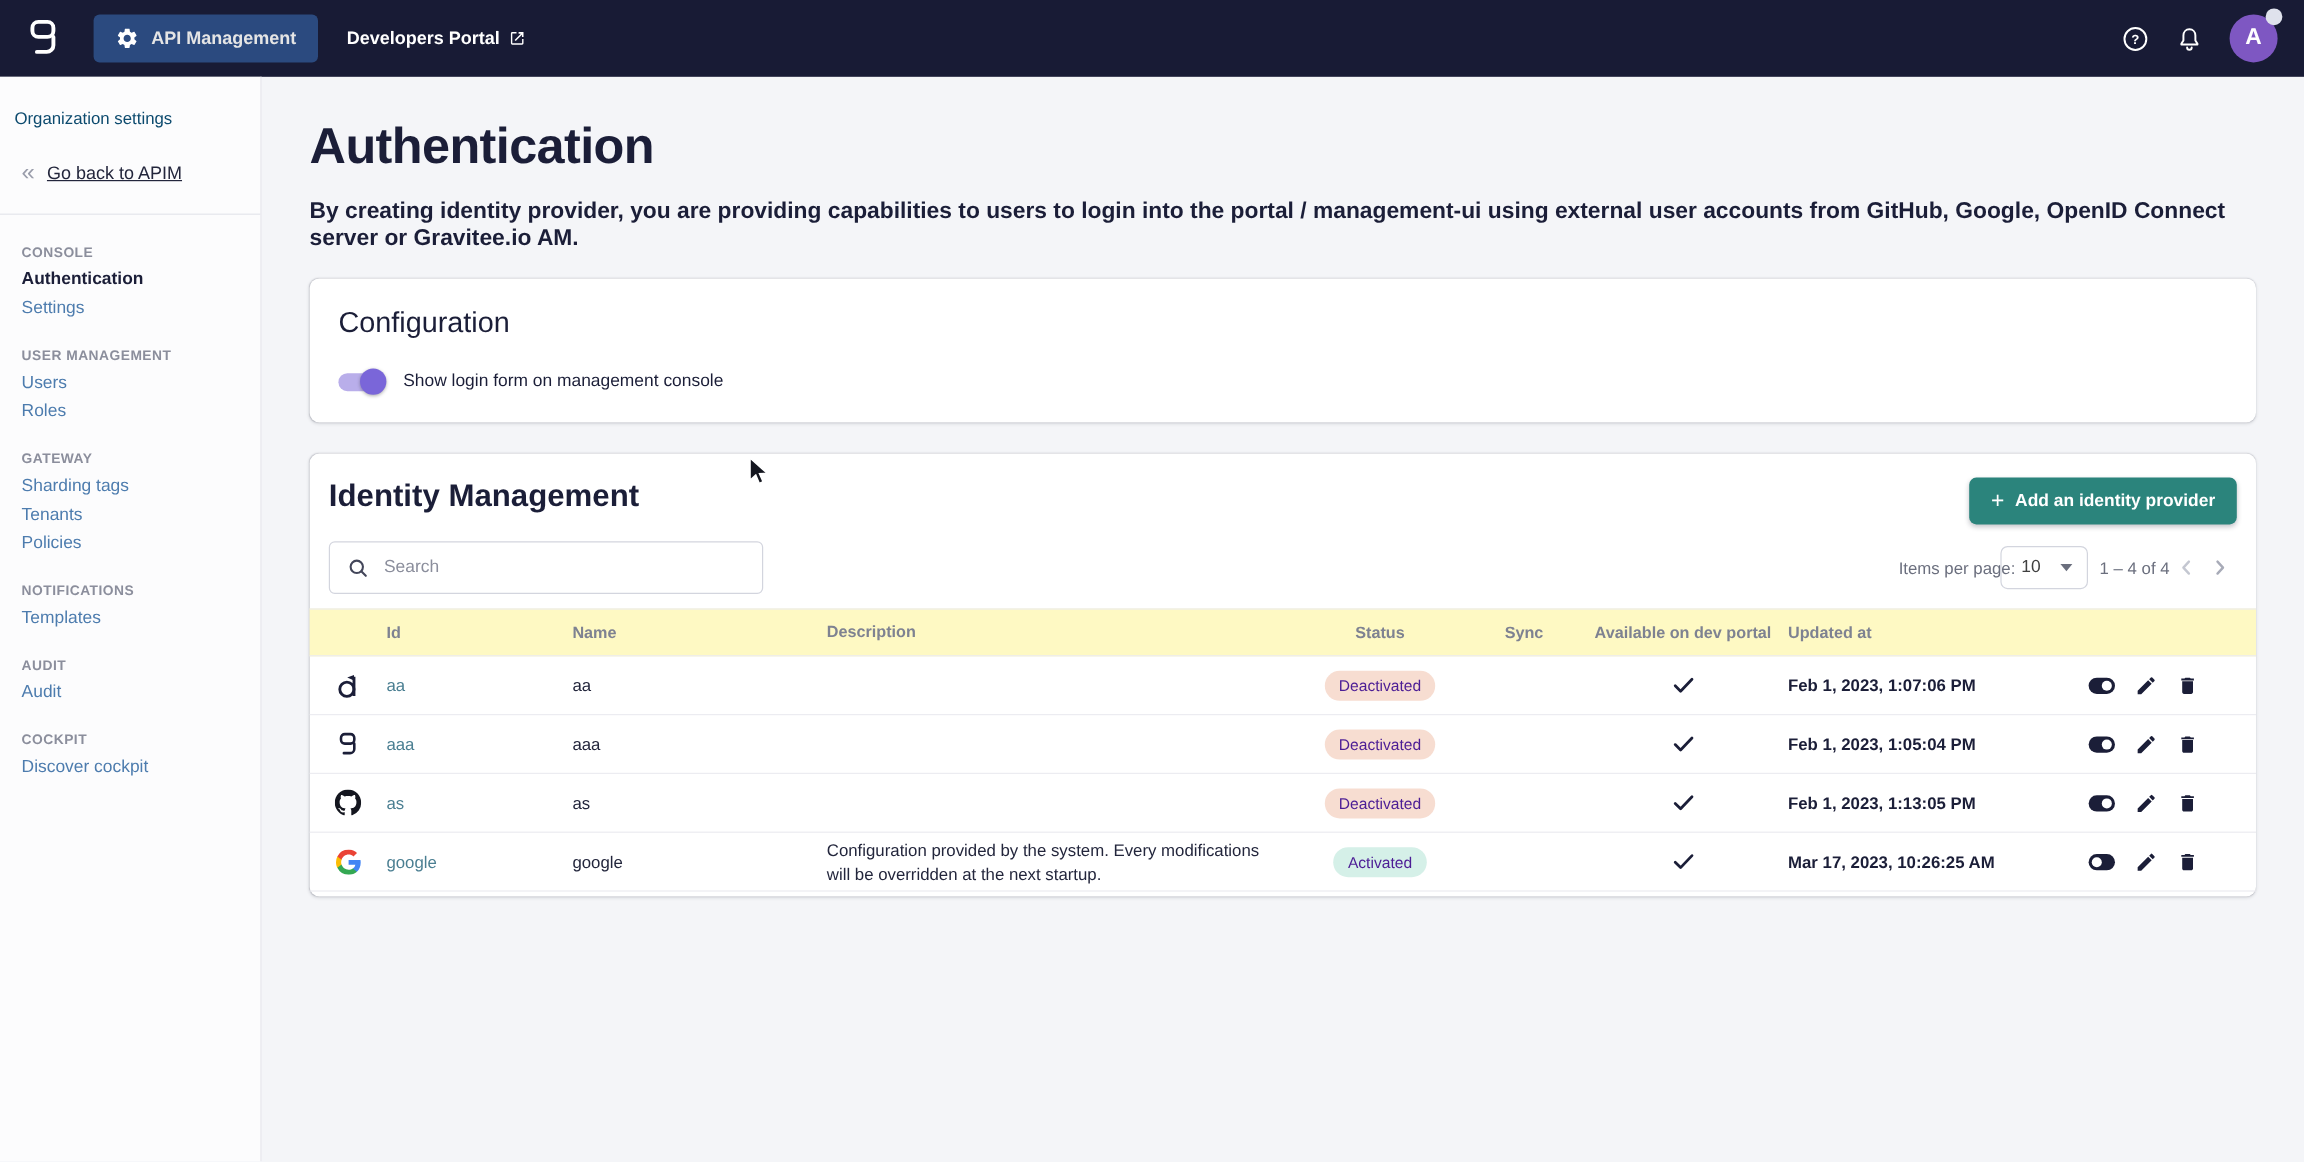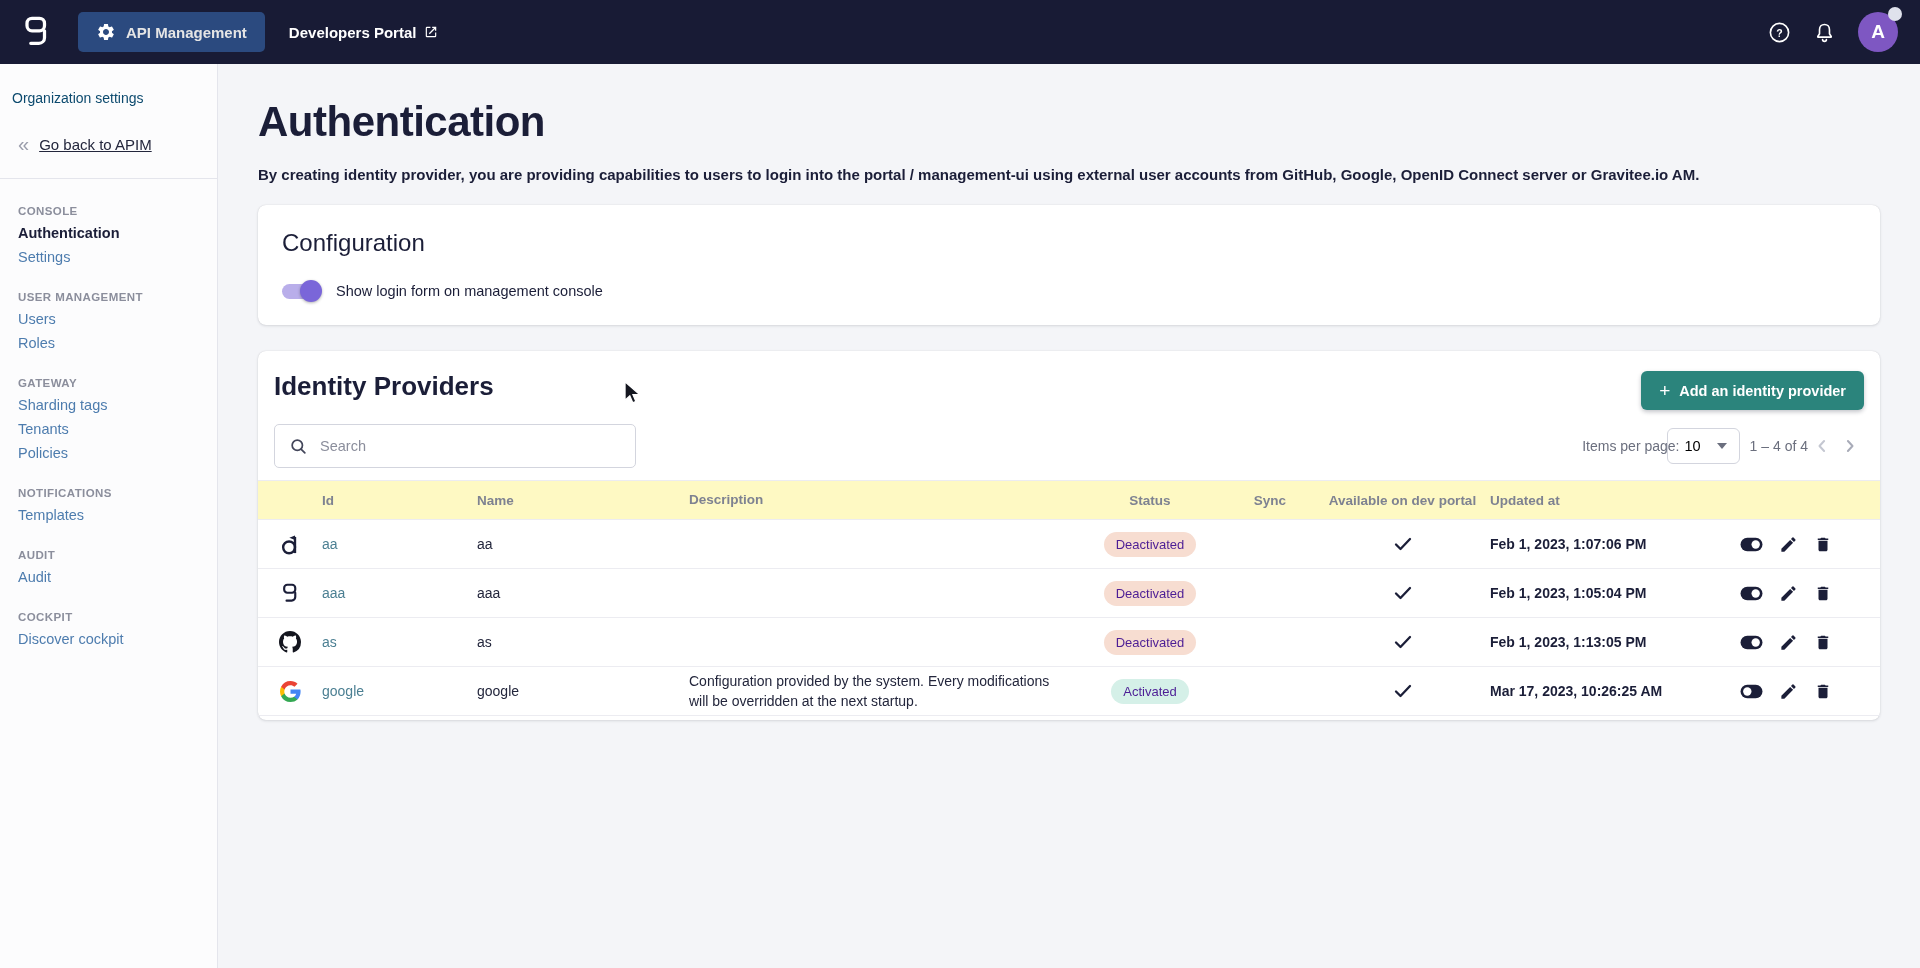--- a/index.html
+++ b/index.html
@@ -27,21 +27,21 @@
   .back-chevrons { color:#9a9dab; font-size:20px; line-height:1; }
   .back-text { color:#23263c; font-size:15px; text-decoration:underline; }
   .sidebar-divider { border:none; border-top:1px solid #e4e5ec; margin:24px -10px 0 -12px; }
   .side-section-heading { font-size:11.5px; font-weight:700; letter-spacing:.4px; color:#8b8e9c; margin:26px 0 4px 6px; }
   .side-link { display:block; font-size:14.5px; color:#4d7cae; margin:8px 0 0 6px; cursor:pointer; }
   .side-link.active { color:#1b1e38; font-weight:700; cursor:default; }
 
   
   .main { flex:1; padding:34px 40px 0 40px; overflow:hidden; }
   .page-title { font-size:42px; font-weight:700; color:#1b1e38; letter-spacing:-0.5px; }
-  .page-desc { font-size:15px; font-weight:700; color:#1b1e38; margin-top:20px; }
+  .page-desc { font-size:19px; font-weight:700; color:#1b1e38; margin-top:20px; }
 
   .card { background:#fff; border-radius:8px; box-shadow:0 1px 3px rgba(20,22,45,.12), 0 0 1px rgba(20,22,45,.18); }
   .card-config { margin-top:22px; padding:24px 24px 26px 24px; }
   .config-title { font-size:24px; font-weight:400; color:#1b1e38; }
   .toggle-row { display:flex; align-items:center; gap:16px; margin-top:26px; }
   .toggle { position:relative; width:38px; height:15px; background:#b9aeea; border-radius:8px; cursor:pointer; }
   .toggle-thumb { position:absolute; top:-3.5px; right:-2px; width:22px; height:22px; border-radius:50%;
                   background:#7a66d9; box-shadow:0 1px 3px rgba(0,0,0,.3); }
   .toggle-label { font-size:14.5px; color:#1b1e38; }
 
@@ -55,21 +55,21 @@
 
   .toolbar { display:flex; justify-content:space-between; align-items:center; padding:14px 16px 12px 16px; }
   .search-box { display:flex; align-items:center; gap:12px; width:362px; height:44px; border:1px solid #d3d5de;
                 border-radius:5px; padding:0 14px; background:#fff; }
   .search-box input { border:none; outline:none; font-family:inherit; font-size:14.5px; color:#23263c; flex:1; }
   .search-box input::placeholder { color:#8b8e9c; }
   .toolbar-right { display:flex; align-items:center; }
   .ipp-label { font-size:14px; color:#6b6f7e; }
   .ipp-select { display:flex; align-items:center; gap:16px; border:1px solid #d3d5de; border-radius:6px;
                 padding:9px 12px 9px 16px; cursor:pointer; margin-left:-12px; }
-  .ipp-value { font-size:14.5px; color:#000000; }
+  .ipp-value { font-size:14.5px; color:#404040; }
   .ipp-caret { width:0; height:0; border-left:5px solid transparent; border-right:5px solid transparent; border-top:6px solid #6b6f7e; }
   .range-label { font-size:14px; color:#6b6f7e; margin-left:10px; }
   .page-nav { background:none; border:none; cursor:pointer; display:flex; align-items:center; padding:4px; }
 
   
   .tbl-header { display:flex; align-items:center; height:40px; background:#fef9c3; border-top:1px solid #ececf1;
                 border-bottom:1px solid #ececf1; font-size:13.5px; font-weight:700; color:#7e8291; }
   .tbl-row { display:flex; align-items:center; min-height:49px; border-bottom:1px solid #ececf1; font-size:14px; color:#23263c; }
   .tbl-row:last-child { border-bottom:1px solid #ececf1; }
   .col-icon { width:64px; display:flex; justify-content:center; align-items:center; flex-shrink:0; }
@@ -179,21 +179,21 @@
       <div class="toggle-row">
         <div class="toggle">
           <div class="toggle-thumb"></div>
         </div>
         <span class="toggle-label">Show login form on management console</span>
       </div>
     </div>
 
     <div class="card card-idp">
       <div class="idp-header">
-        <h2 class="idp-title">Identity Providers</h2>
+        <h2 class="idp-title">Identity Management</h2>
         <button class="add-btn">
           <span class="add-plus">+</span>
           <span>Add an identity provider</span>
         </button>
       </div>
 
       <div class="toolbar">
         <div class="search-box">
           <span style="display:flex;">
             <svg width="19" height="19" viewBox="0 0 24 24" fill="none" stroke="#43465a" stroke-width="2.2" stroke-linecap="round">

